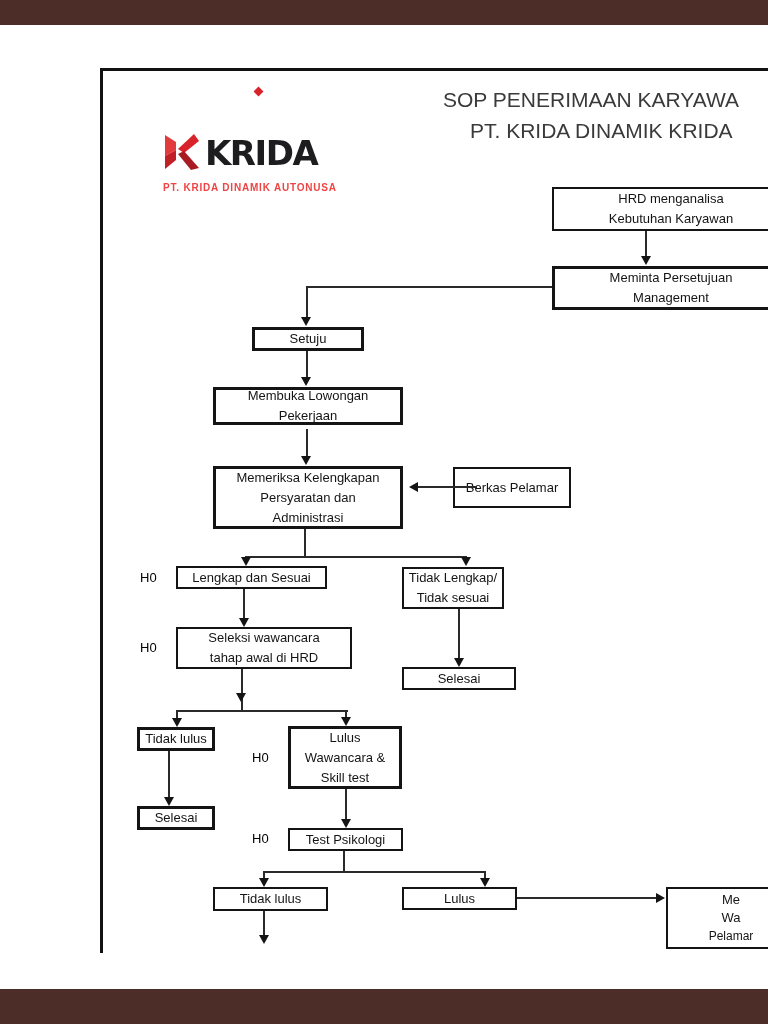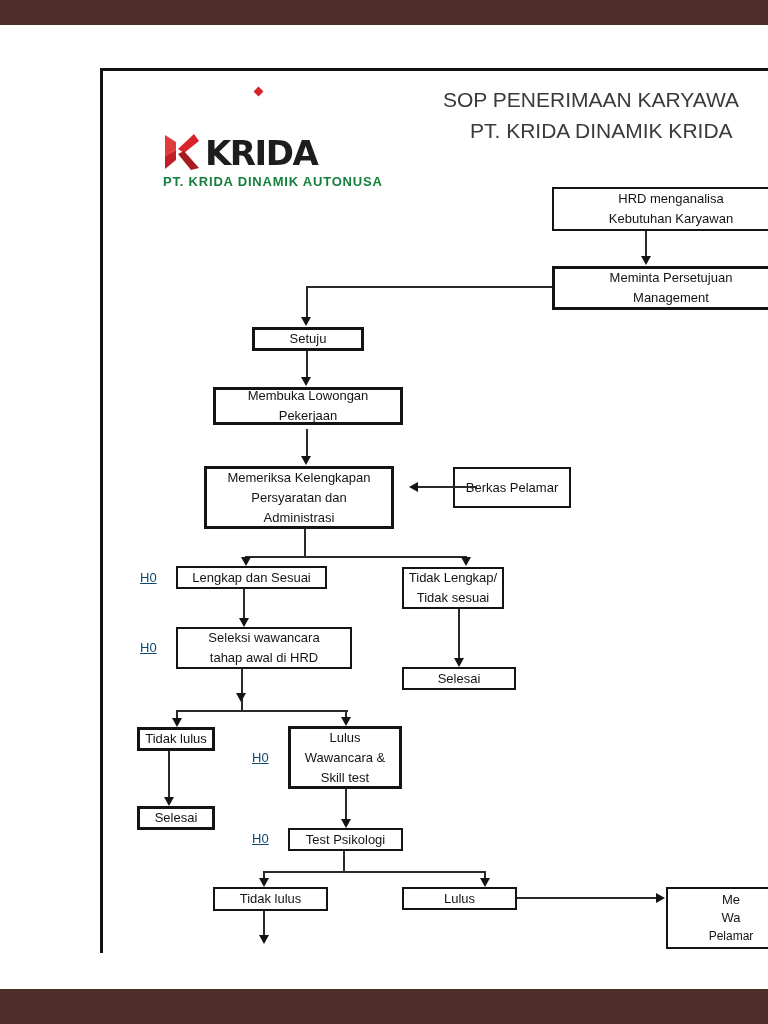--- a/index.html
+++ b/index.html
@@ -11,32 +11,32 @@
   .frame{position:absolute;left:100px;top:68px;width:668px;height:882px;
          border-left:3px solid #121212;border-top:3px solid #121212;}
   
   .logo{position:absolute;left:163px;top:84px;width:220px;}
   .logo-row{display:flex;align-items:flex-end;margin-top:48px;}
   .logo-mark{width:38px;height:40px;margin-right:4px;}
   .brand{position:relative;font-family:"DejaVu Sans", sans-serif;font-weight:800;
          font-size:34px;line-height:38px;letter-spacing:-1.5px;color:#1d1d1f;}
   .i-dot{position:absolute;left:255px;top:88px;width:7px;height:7px;background:#d8232a;
          transform:rotate(45deg);}
-  .logo-sub{margin-top:2px;font-size:13px;font-weight:600;letter-spacing:0.8px;color:#15803d;white-space:nowrap;}
+  .logo-sub{margin-top:10px;font-size:10px;font-weight:600;letter-spacing:0.8px;color:#ef4444;white-space:nowrap;}
   
   .title{position:absolute;font-size:21px;color:#3a3a3a;white-space:nowrap;}
   .title.l1{left:443px;top:88px;}
   .title.l2{left:470px;top:119px;}
   
   .node{position:absolute;background:#fff;border:2px solid #141414;display:flex;
         flex-direction:column;align-items:center;justify-content:center;
         text-align:center;font-size:13px;line-height:20px;color:#141414;box-sizing:border-box;}
   .node.b3{border-width:3px;}
   .node span{display:block;white-space:nowrap;}
-  .side-label{position:absolute;font-size:13px;color:#0c4a6e;text-decoration:underline;}
+  .side-label{position:absolute;font-size:13px;color:#000000;}
   
   .hl,.vl{position:absolute;background:#2a2a2a;}
   .hl{height:2px;} .vl{width:2px;}
   .ar{position:absolute;width:0;height:0;}
   .ar-d{border-left:5px solid transparent;border-right:5px solid transparent;border-top:9px solid #141414;}
   .ar-l{border-top:5px solid transparent;border-bottom:5px solid transparent;border-right:9px solid #141414;}
   .ar-r{border-top:5px solid transparent;border-bottom:5px solid transparent;border-left:9px solid #141414;}
   .small-line{font-size:12px !important;}
 </style>
 </head>
@@ -73,21 +73,21 @@
     <span>Meminta Persetujuan</span>
     <span>Management</span>
   </div>
   <div class="node b3" style="left:252px;top:327px;width:112px;height:24px">
     <span>Setuju</span>
   </div>
   <div class="node b3" style="left:213px;top:387px;width:190px;height:38px">
     <span>Membuka Lowongan</span>
     <span>Pekerjaan</span>
   </div>
-  <div class="node b3" style="left:204px;top:466px;width:190px;height:63px">
+  <div class="node b3" style="left:213px;top:466px;width:190px;height:63px">
     <span>Memeriksa Kelengkapan</span>
     <span>Persyaratan dan</span>
     <span>Administrasi</span>
   </div>
   <div class="node" style="left:453px;top:467px;width:118px;height:41px">
     <span>Berkas Pelamar</span>
   </div>
   <div class="node" style="left:176px;top:566px;width:151px;height:23px">
     <span>Lengkap dan Sesuai</span>
   </div>

